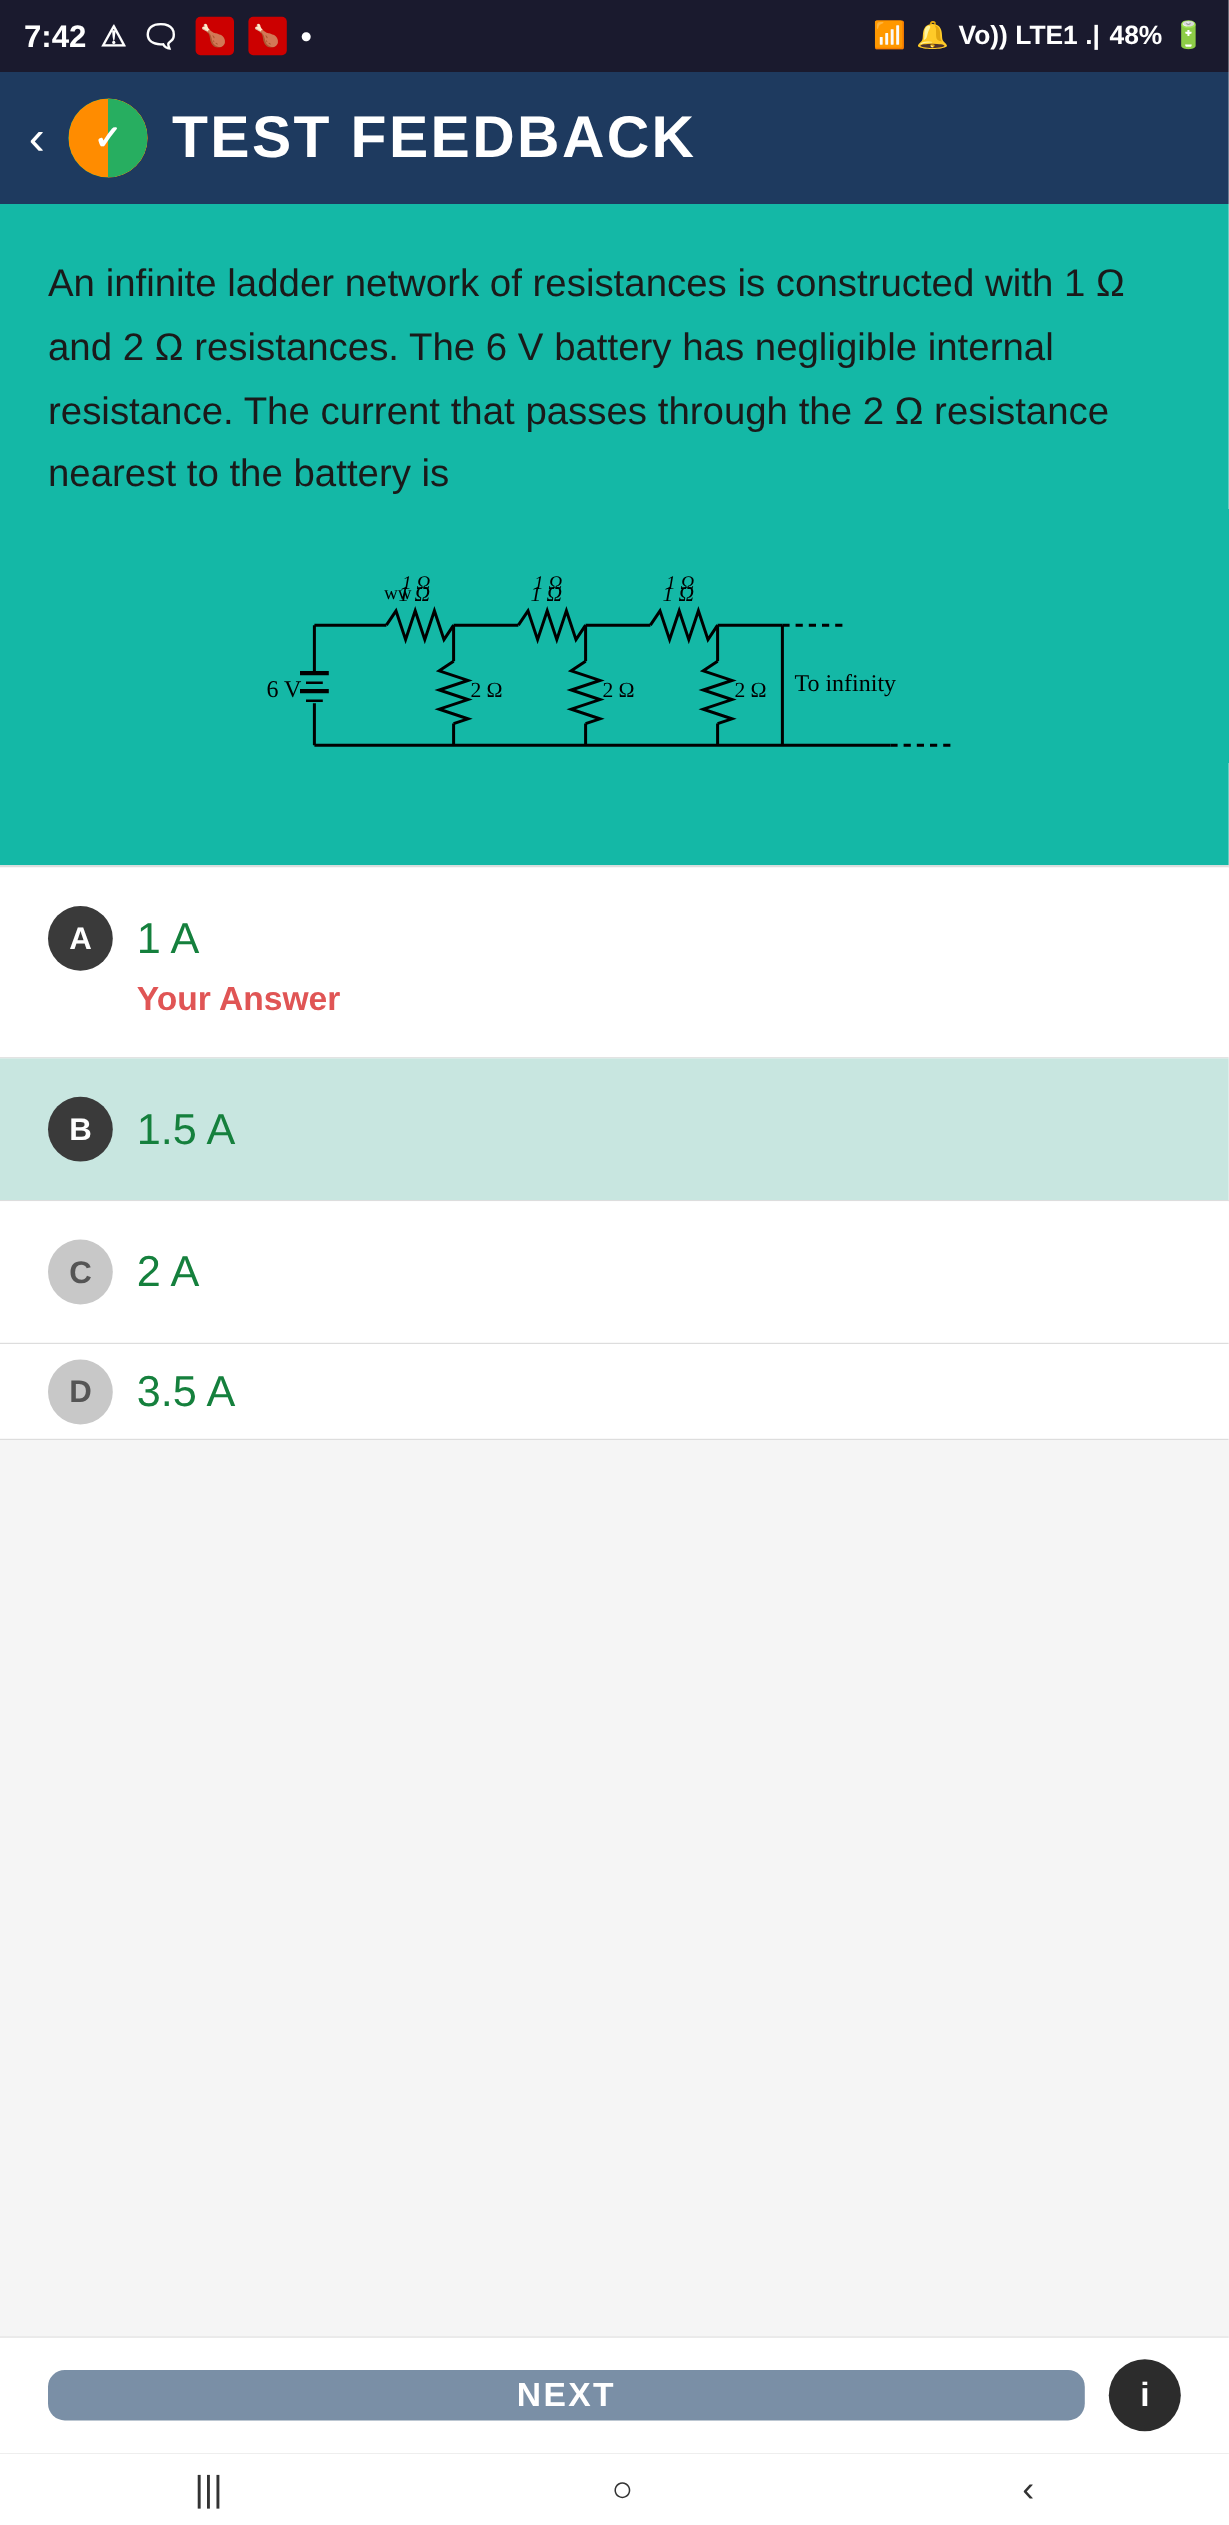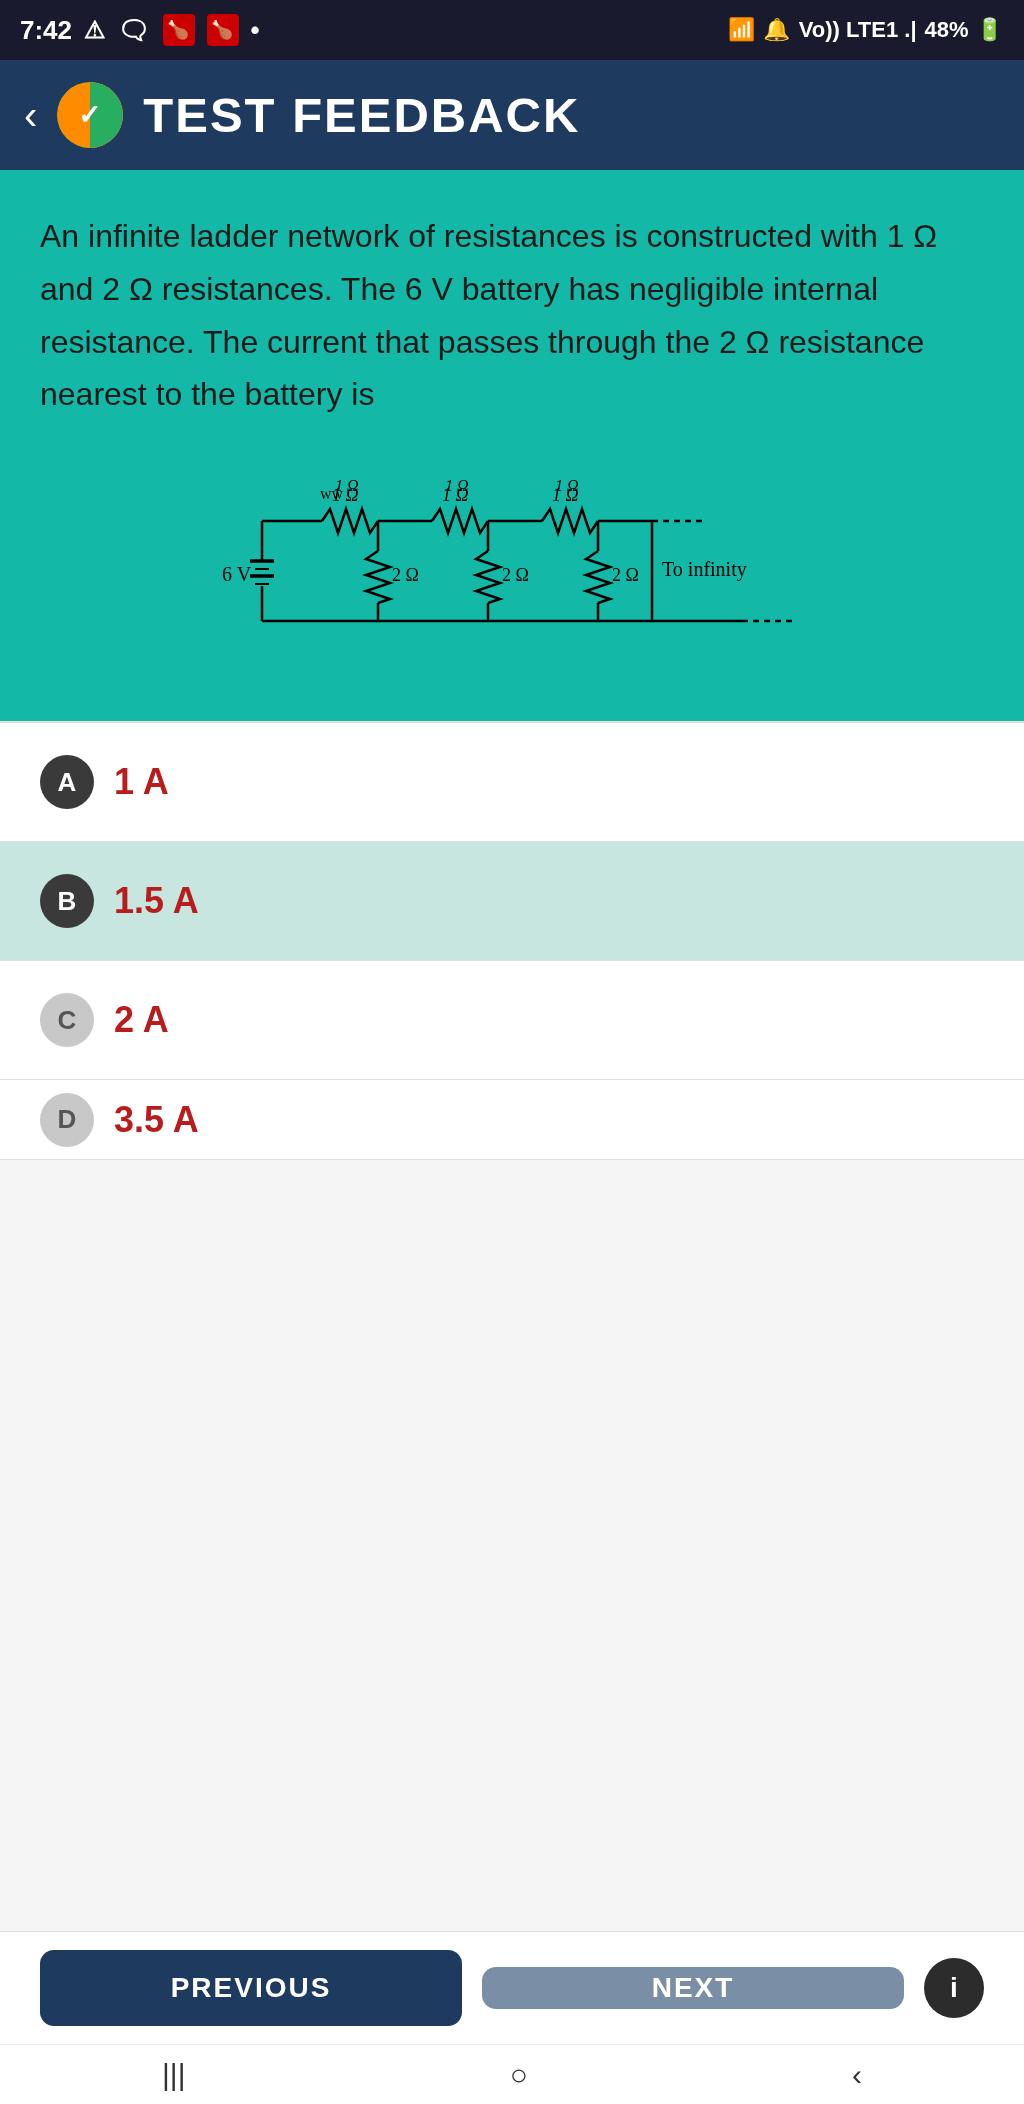--- a/index.html
+++ b/index.html
@@ -155,22 +155,22 @@
       background: #3a3a3a;
       color: white;
     }
     .option-circle.light {
       background: #c8c8c8;
       color: #555;
     }
 
     .option-label {
       font-size: 36px;
-      color: #b91c1c;
-      font-weight: 700;
+      color: #15803d;
+      font-weight: 400;
     }
 
     .option-tag {
       font-size: 28px;
       font-weight: 600;
       margin-top: 8px;
       margin-left: 74px;
     }
     .option-tag.your-answer {
       color: #e05555;
@@ -371,20 +371,21 @@
 
 <div class="options-container">
 
   <div class="option">
     <div class="option-row">
       <div class="option-circle dark">
         <span>A</span>
       </div>
       <span class="option-label">1 A</span>
     </div>
+    <div class="option-tag your-answer">Your Answer</div>
   </div>
 
   <div class="option correct">
     <div class="option-row">
       <div class="option-circle dark">
         <span>B</span>
       </div>
       <span class="option-label">1.5 A</span>
     </div>
   </div>
@@ -401,21 +402,20 @@
   <div class="option-partial">
     <div class="option-circle light">
       <span>D</span>
     </div>
     <span class="option-label">3.5 A</span>
   </div>
 
 </div>
 
 <div class="bottom-nav">
-  <button class="btn-previous">PREVIOUS</button>
   <button class="btn-next">NEXT</button>
   <div class="info-btn">i</div>
 </div>
 
 <div class="sys-nav">
   <span class="sys-nav-item">|||</span>
   <span class="sys-nav-item">○</span>
   <span class="sys-nav-item">‹</span>
 </div>
 

